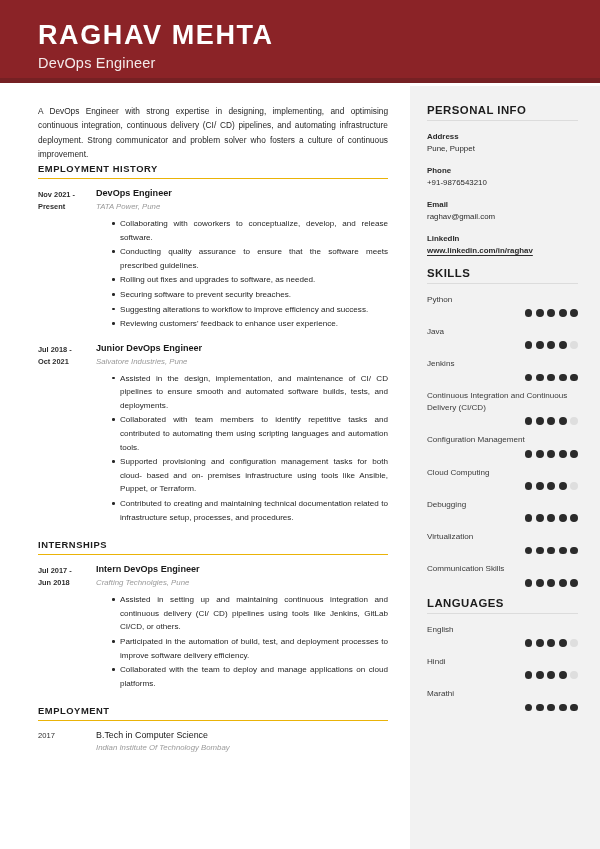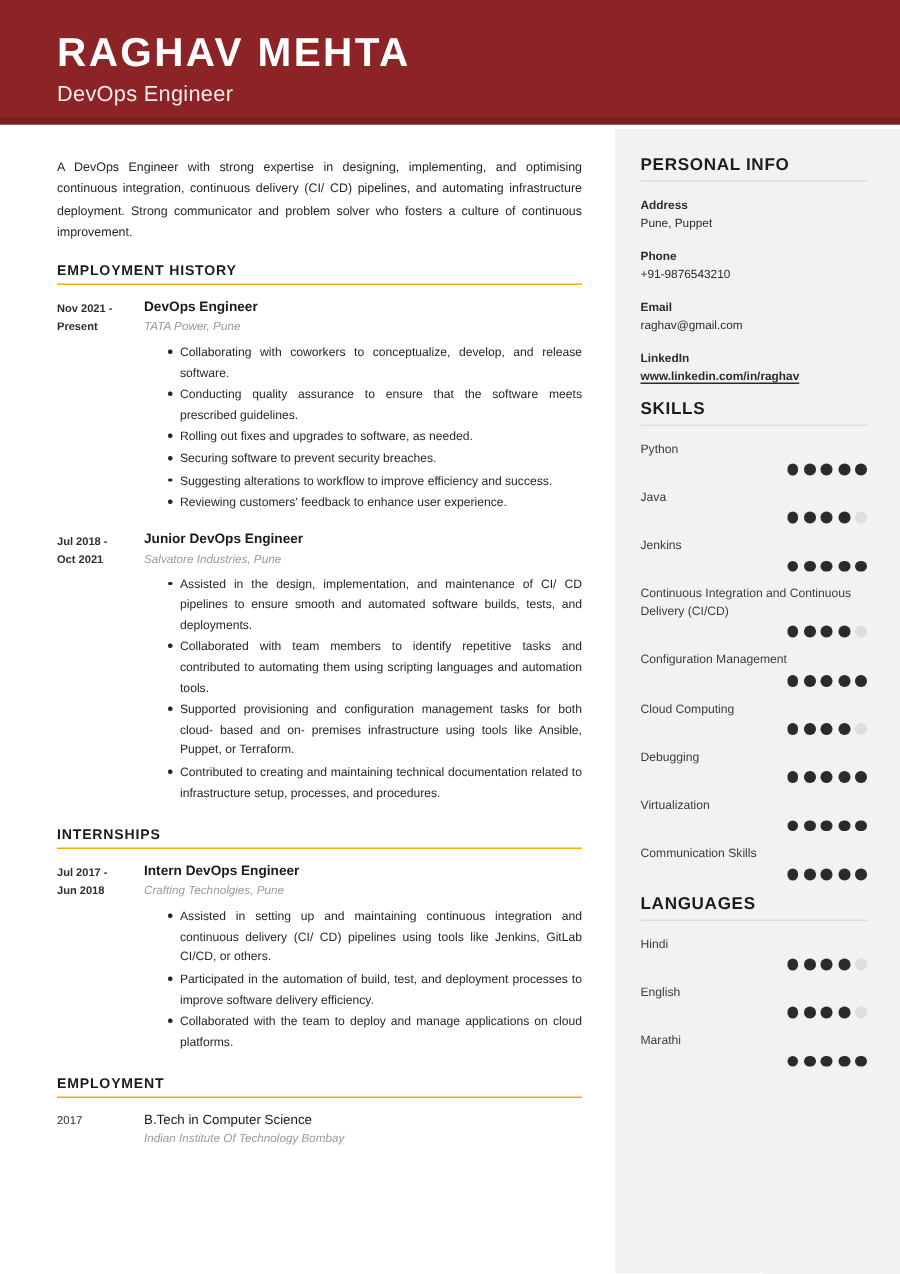--- a/index.html
+++ b/index.html
@@ -70,21 +70,21 @@
     background: #f2f2f2;
     padding: 18px 14px 0 17px;
   }
 
   
   .summary {
     font-size: 8.3px;
     line-height: 1.72;
     color: #262626;
     text-align: justify;
-    margin-bottom: 13px;
+    margin-bottom: 2px;
   }
 
   .sec-heading {
     font-size: 9.4px;
     font-weight: bold;
     letter-spacing: 0.55px;
     color: #1c1c1c;
     padding-bottom: 4px;
     border-bottom: 1px solid #eab308;
     margin-bottom: 9px;
@@ -410,40 +410,40 @@
             <span class="dot"></span>
             <span class="dot"></span>
             <span class="dot"></span>
           </div>
         </div>
       </div>
 
     <div class="side-heading gap">LANGUAGES</div>
     <div id="languages-list">
         <div class="rating-row">
+          <div class="rating-label">English</div>
+          <div class="dots">
+            <span class="dot"></span>
+            <span class="dot"></span>
+            <span class="dot"></span>
+            <span class="dot"></span>
+            <span class="dot off"></span>
+          </div>
+        </div>
+        <div class="rating-row">
           <div class="rating-label">Hindi</div>
           <div class="dots">
             <span class="dot"></span>
             <span class="dot"></span>
             <span class="dot"></span>
             <span class="dot"></span>
             <span class="dot off"></span>
           </div>
         </div>
         <div class="rating-row">
-          <div class="rating-label">English</div>
-          <div class="dots">
-            <span class="dot"></span>
-            <span class="dot"></span>
-            <span class="dot"></span>
-            <span class="dot"></span>
-            <span class="dot off"></span>
-          </div>
-        </div>
-        <div class="rating-row">
           <div class="rating-label">Marathi</div>
           <div class="dots">
             <span class="dot"></span>
             <span class="dot"></span>
             <span class="dot"></span>
             <span class="dot"></span>
             <span class="dot"></span>
           </div>
         </div>
       </div>

